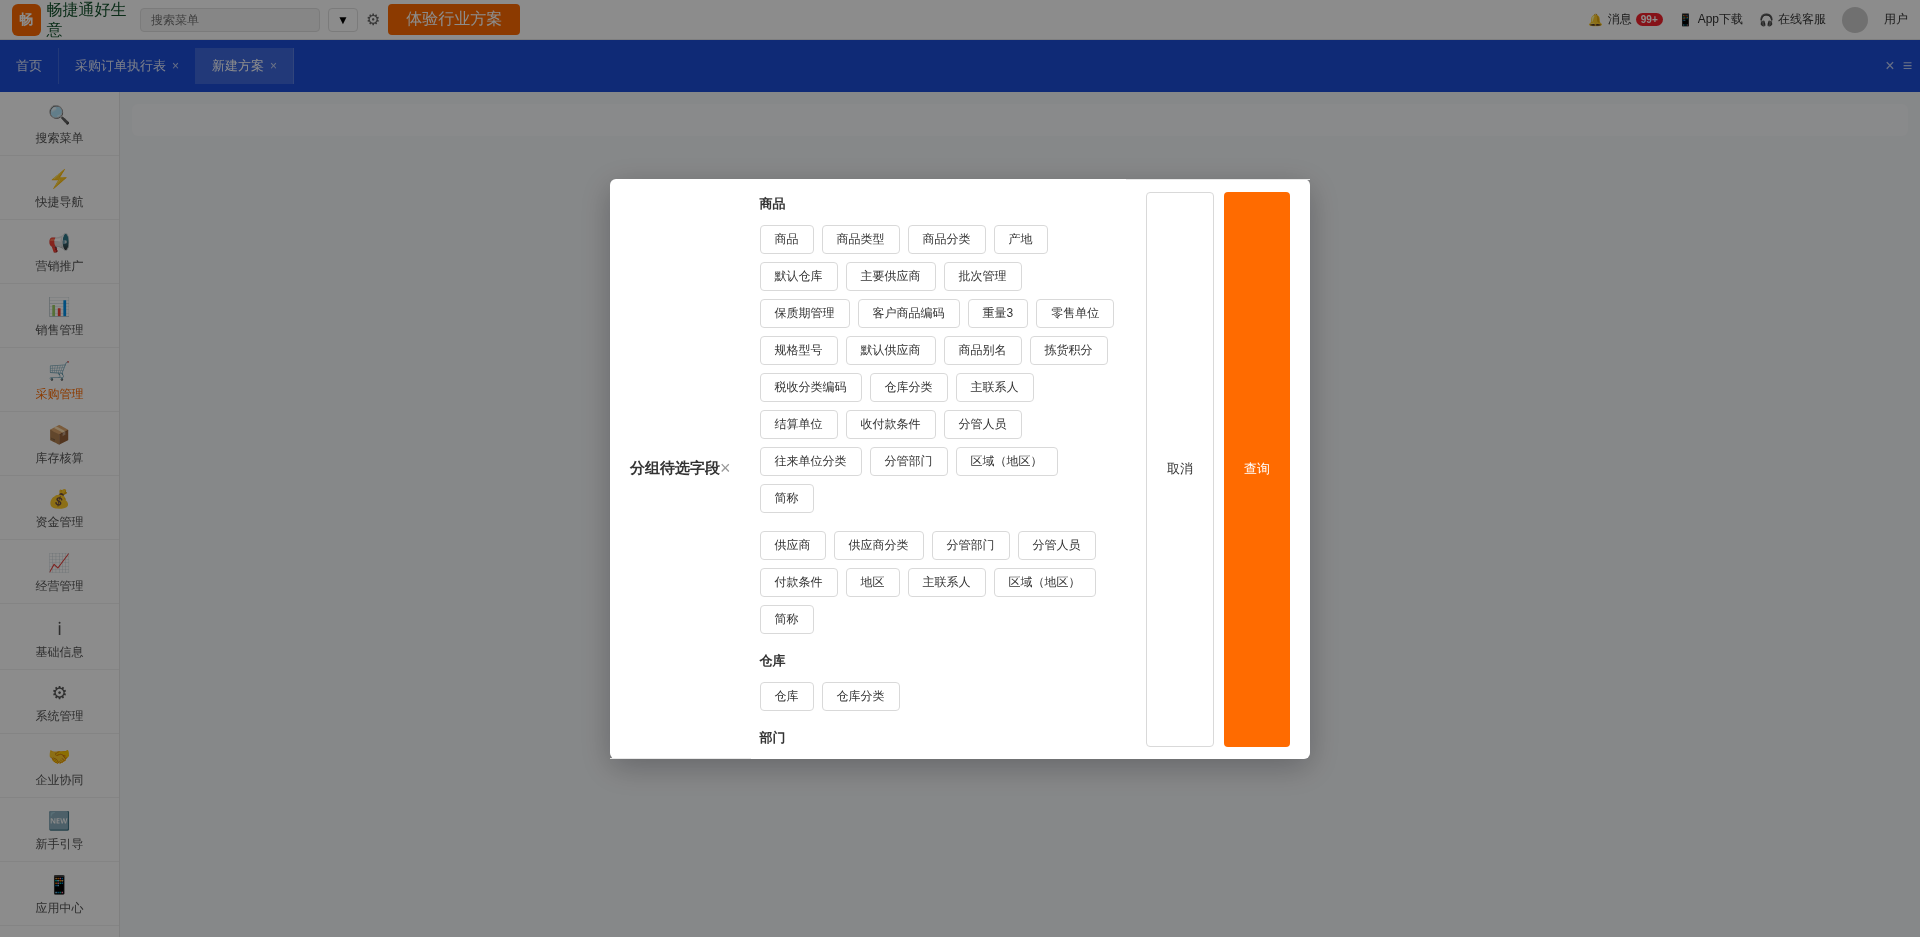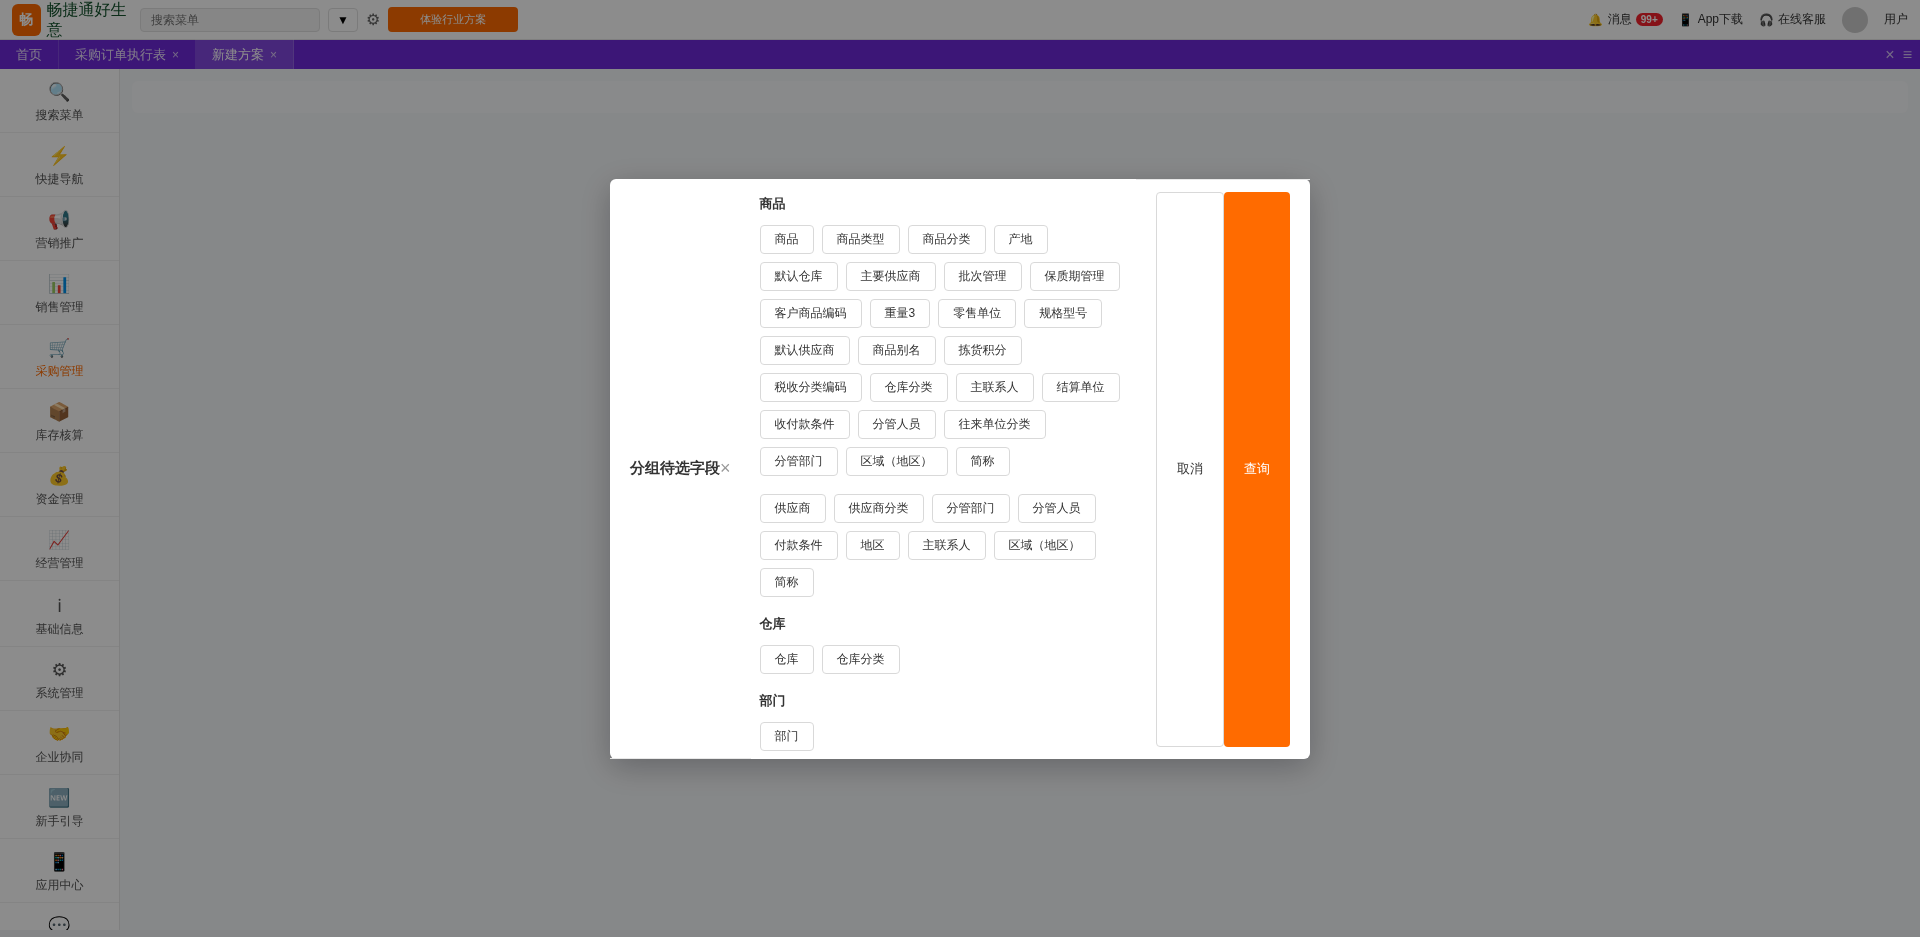--- a/index.html
+++ b/index.html
@@ -45,23 +45,23 @@
       background: #fff;
       cursor: pointer;
       font-size: 12px;
     }
     .top-gear { font-size: 16px; color: #666; cursor: pointer; }
     .top-experience-btn {
       background: #ff6b00;
       color: #fff;
       border: none;
       border-radius: 4px;
-      padding: 5px 32px;
-      cursor: pointer;
-      font-size: 11px;
+      padding: 5px 18px;
+      cursor: pointer;
+      font-size: 16px;
     }
     .top-right {
       margin-left: auto;
       display: flex;
       align-items: center;
       gap: 16px;
       font-size: 12px;
       color: #333;
     }
     .top-right-item { display: flex; align-items: center; gap: 4px; cursor: pointer; }
@@ -70,22 +70,22 @@
       color: #fff;
       border-radius: 10px;
       padding: 1px 5px;
       font-size: 10px;
       font-weight: bold;
     }
     .avatar { width: 26px; height: 26px; border-radius: 50%; background: #ccc; }
 
     
     .tab-bar {
-      height: 29px;
-      background: #6d28d9;
+      height: 52px;
+      background: #1d4ed8;
       display: flex;
       align-items: center;
       padding: 0 0;
     }
     .tab-item {
       height: 36px;
       padding: 0 16px;
       display: flex;
       align-items: center;
       gap: 6px;
@@ -233,20 +233,21 @@
       height: 8px;
       background: #ccc;
       border-radius: 4px;
     }
 
     
     .modal-footer {
       padding: 12px 20px;
       display: flex;
       justify-content: flex-end;
+      gap: 10px;
       border-top: 1px solid #e8e8e8;
       flex-shrink: 0;
     }
     .btn-cancel {
       padding: 7px 20px;
       border: 1px solid #d9d9d9;
       border-radius: 4px;
       background: #fff;
       cursor: pointer;
       font-size: 13px;

